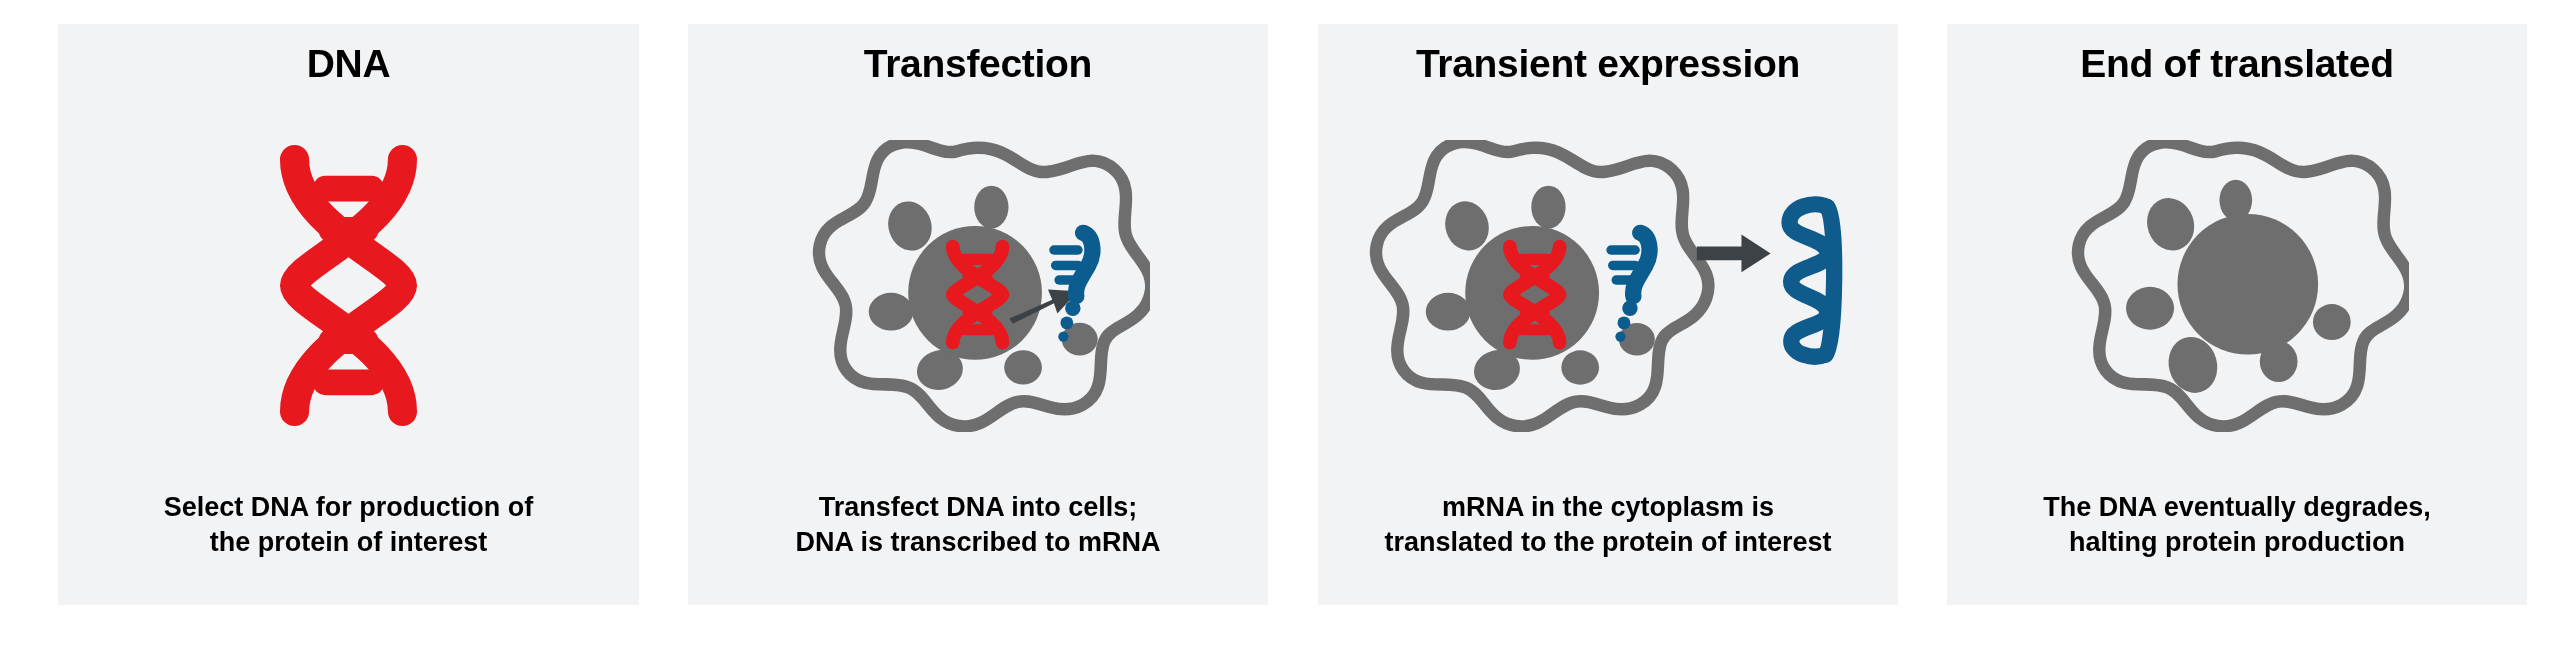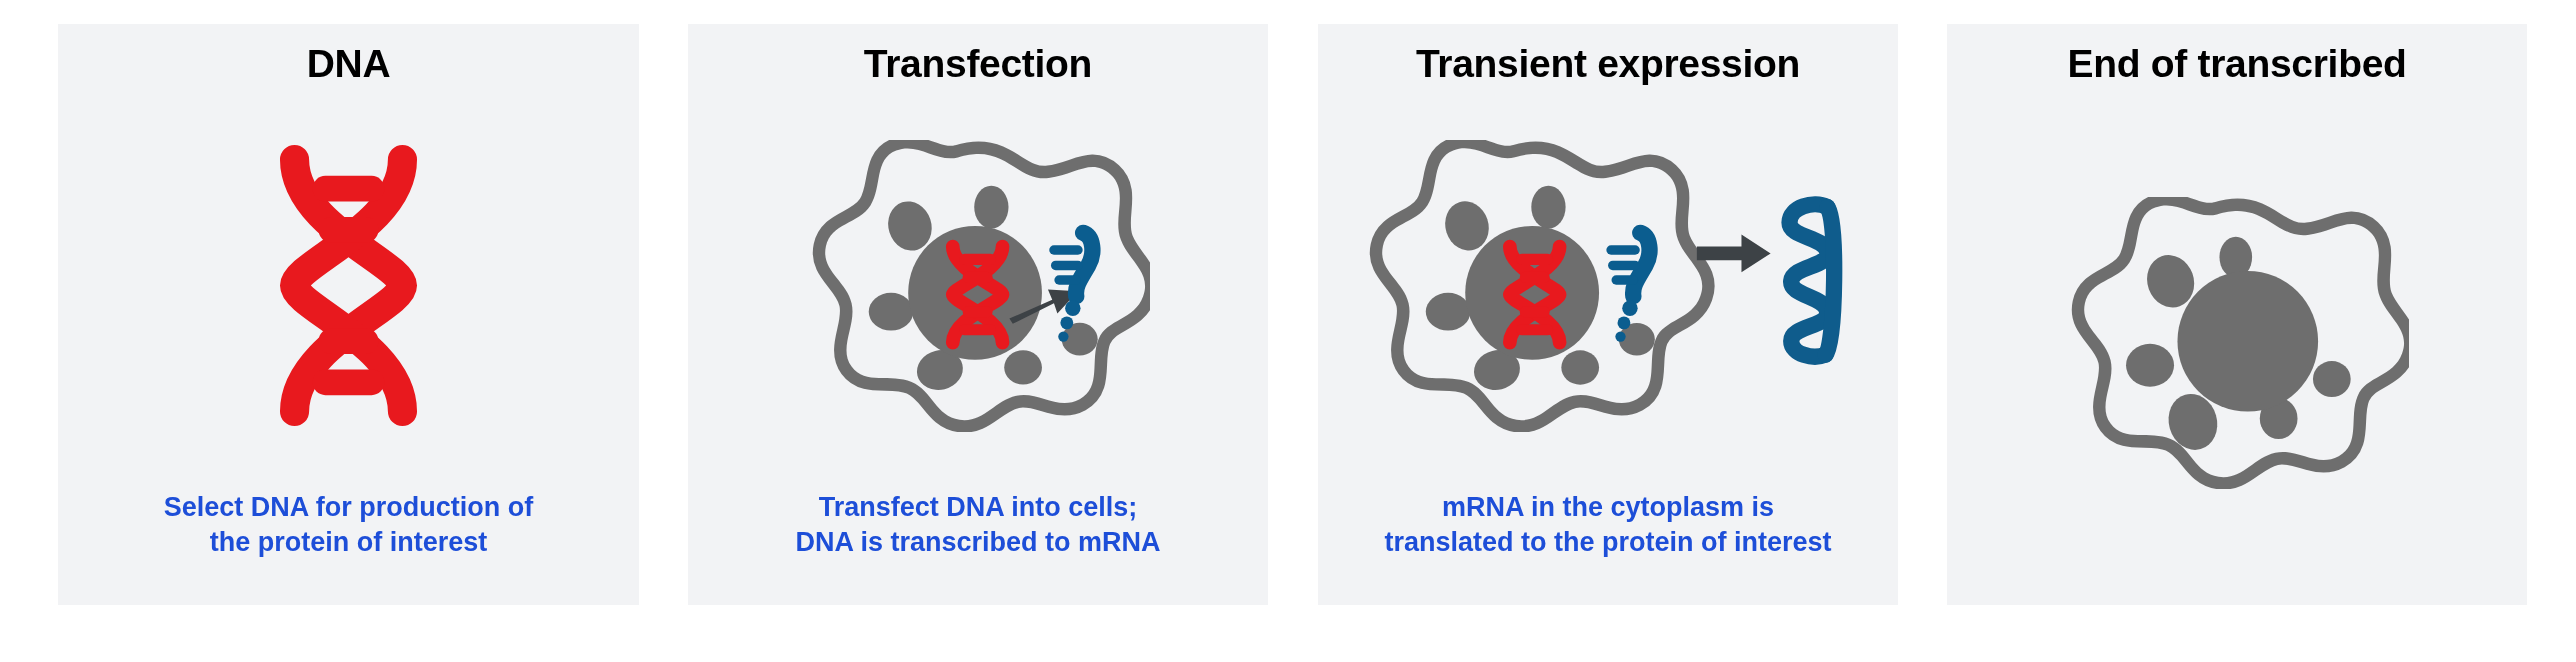--- a/index.html
+++ b/index.html
@@ -45,21 +45,21 @@
     justify-content:center;
     padding-bottom:3.4px;
     box-sizing:border-box;
   }
   .art svg{display:block;}
 
   .panel-caption{
     margin-bottom:45px;
     font-size:27px;
     font-weight:bold;
-    color:#1d4ed8;
+    color:#000000;
     line-height:1.30;
     text-align:center;
     white-space:pre-line;
     padding:0 13.7px;
     box-sizing:border-box;
   }
 </style>
 </head>
 <body>
 
@@ -262,21 +262,21 @@
           <circle cx="299" cy="229" r="6" fill="#0b5d8f"></circle>
         </g>
       </svg>
     </div>
 
     <div class="panel-caption">Transfect DNA into cells;
 DNA is transcribed to mRNA</div>
   </section>
 
   <section class="panel p4">
-    <div class="panel-title">End of transcribed</div>
+    <div class="panel-title">End of translated</div>
 
     <div class="art">
       <svg width="343" height="292" viewBox="0 0 400 340" aria-hidden="true">
         <g>
           <path d="M200 16
                    C236 16 250 48 282 44
                    C314 40 332 20 354 40
                    C376 60 356 90 366 116
                    C376 142 402 154 392 182
                    C382 210 350 208 340 232
@@ -316,16 +316,18 @@
           <ellipse cx="98" cy="196" rx="28" ry="25"></ellipse>
           <ellipse cx="148" cy="262" rx="28" ry="33" transform="rotate(-16 148 262)"></ellipse>
           <ellipse cx="248" cy="258" rx="22" ry="24"></ellipse>
           <ellipse cx="310" cy="212" rx="22" ry="21"></ellipse>
         </g>
 
         <circle cx="212" cy="168" r="82" fill="#6e6e6e"></circle>
       </svg>
     </div>
 
+    <div class="panel-caption">The DNA eventually degrades,
+halting protein production</div>
   </section>
 
 </div>
 
 
 </body></html>

